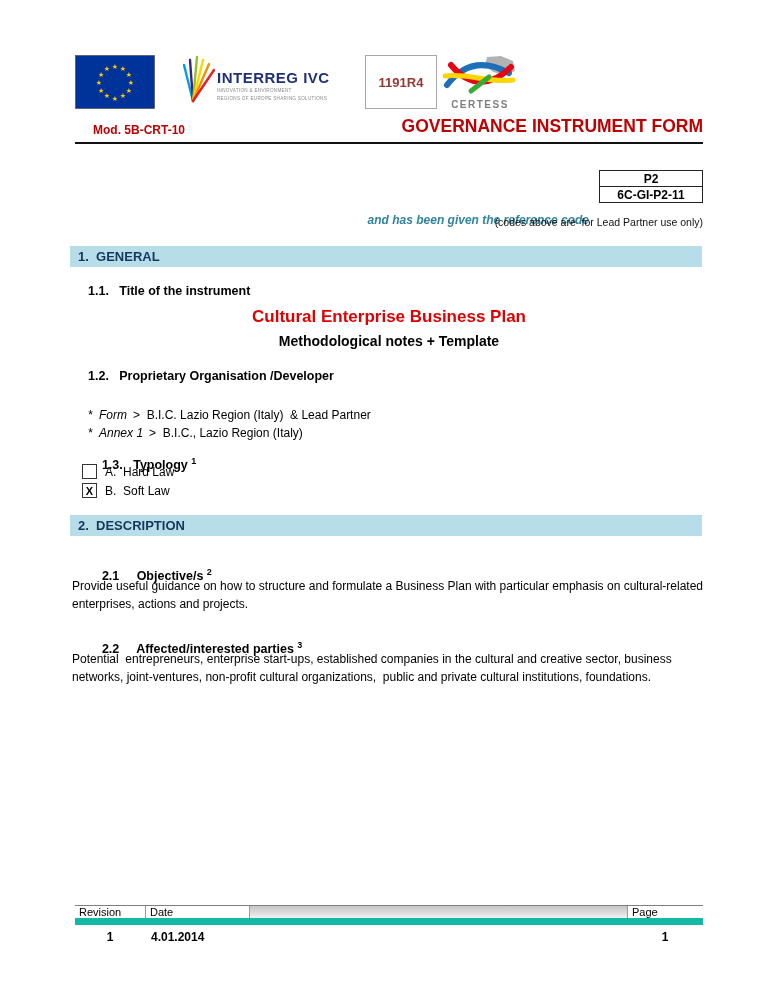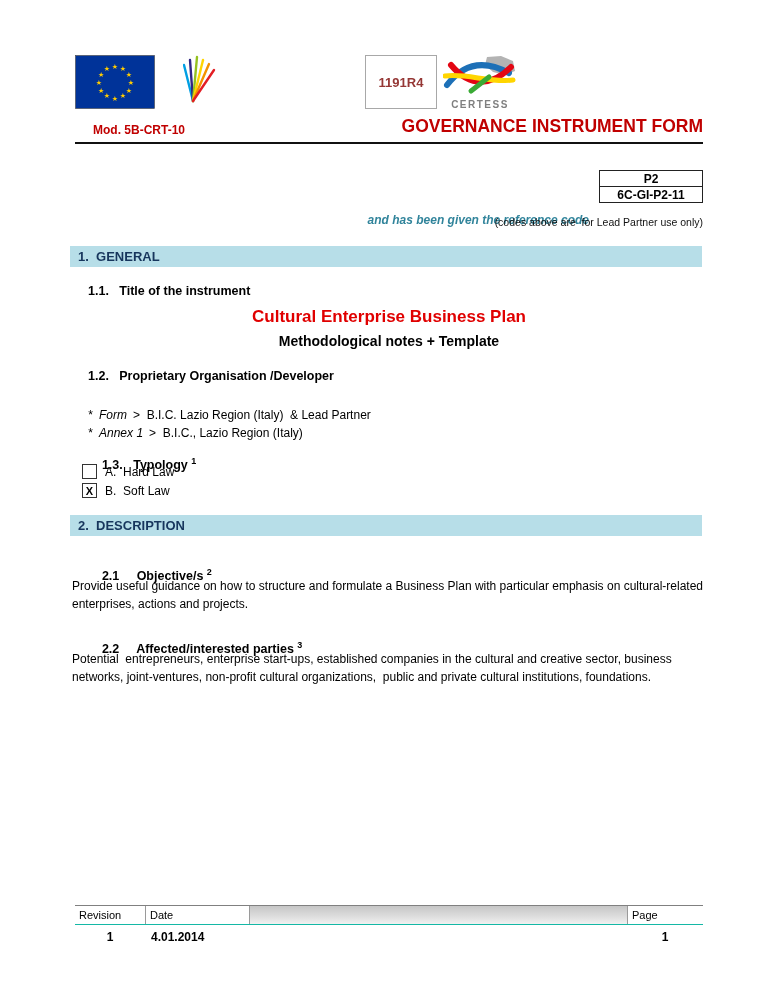--- a/index.html
+++ b/index.html
@@ -53,21 +53,21 @@
   .devline .star{font-weight:normal;}
 
   .checkrow{position:absolute;left:82px;display:flex;align-items:center;gap:8px;font-size:12px;white-space:pre-wrap;}
   .cbox{width:15px;height:15px;border:1px solid #333;box-sizing:border-box;display:flex;align-items:center;justify-content:center;
         font-weight:bold;font-size:11px;background:#fff;flex:none;}
 
   .para{position:absolute;left:72px;width:634px;font-size:12px;line-height:17.5px;white-space:pre-wrap;color:#000;}
 
   
   .footer{position:absolute;left:75px;top:905px;width:628px;font-size:11px;}
-  .f-head{display:flex;border-top:1px solid #808080;border-bottom:1px solid #14b8a6;height:20px;box-sizing:border-box;align-items:center;}
+  .f-head{display:flex;border-top:1px solid #808080;border-bottom:7px solid #14b8a6;height:20px;box-sizing:border-box;align-items:center;}
   .f-head .fc{height:100%;box-sizing:border-box;display:flex;align-items:center;padding:0 4px;}
   .fc-rev{width:70px;}
   .fc-date{width:104px;border-left:1px solid #9a9a9a;}
   .fc-fill{flex:1;border-left:1px solid #9a9a9a;background:linear-gradient(180deg,#c6c6c6 0%,#dcdcdc 55%,#f1f1f1 100%);}
   .fc-page{width:76px;border-left:1px solid #9a9a9a;}
   .f-vals{display:flex;height:24px;align-items:center;font-weight:bold;font-size:12px;}
   .fv-rev{width:70px;text-align:center;}
   .fv-date{width:92px;padding-left:6px;box-sizing:border-box;}
   .fv-fill{flex:1;}
   .fv-page{width:76px;text-align:center;}
@@ -103,20 +103,25 @@
       <svg width="34" height="50" viewBox="0 0 34 50" xmlns="http://www.w3.org/2000/svg">
         <g stroke-width="2.4" stroke-linecap="round" fill="none">
           <path d="M10,46 L1,10" stroke="#009FE3"></path>
           <path d="M10,46 L7,5" stroke="#312783"></path>
           <path d="M10,46 L14,2" stroke="#95C11F"></path>
           <path d="M10,46 L20,5" stroke="#FFD500"></path>
           <path d="M10,46 L26,9" stroke="#F39200"></path>
           <path d="M10,46 L31,15" stroke="#E31E24"></path>
         </g>
       </svg>
+      <div class="interreg-txt">
+        <div class="interreg-name">INTERREG IVC</div>
+        <div class="interreg-sub">INNOVATION &amp; ENVIRONMENT</div>
+        <div class="interreg-sub">REGIONS OF EUROPE SHARING SOLUTIONS</div>
+      </div>
     </div>
 
     <div class="code-cell">
       <span>1191R4</span>
     </div>
 
 
     <div class="certess">
       <svg width="74" height="40" viewBox="0 0 74 40" xmlns="http://www.w3.org/2000/svg">
         <path d="M44,2 L58,1 L70,6 L72,16 L62,20 L50,17 L42,10 Z" fill="#B3B3B3"></path>

